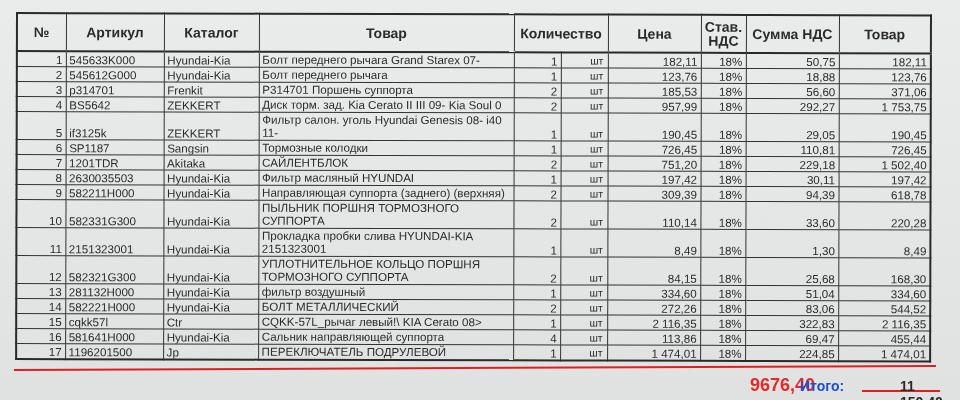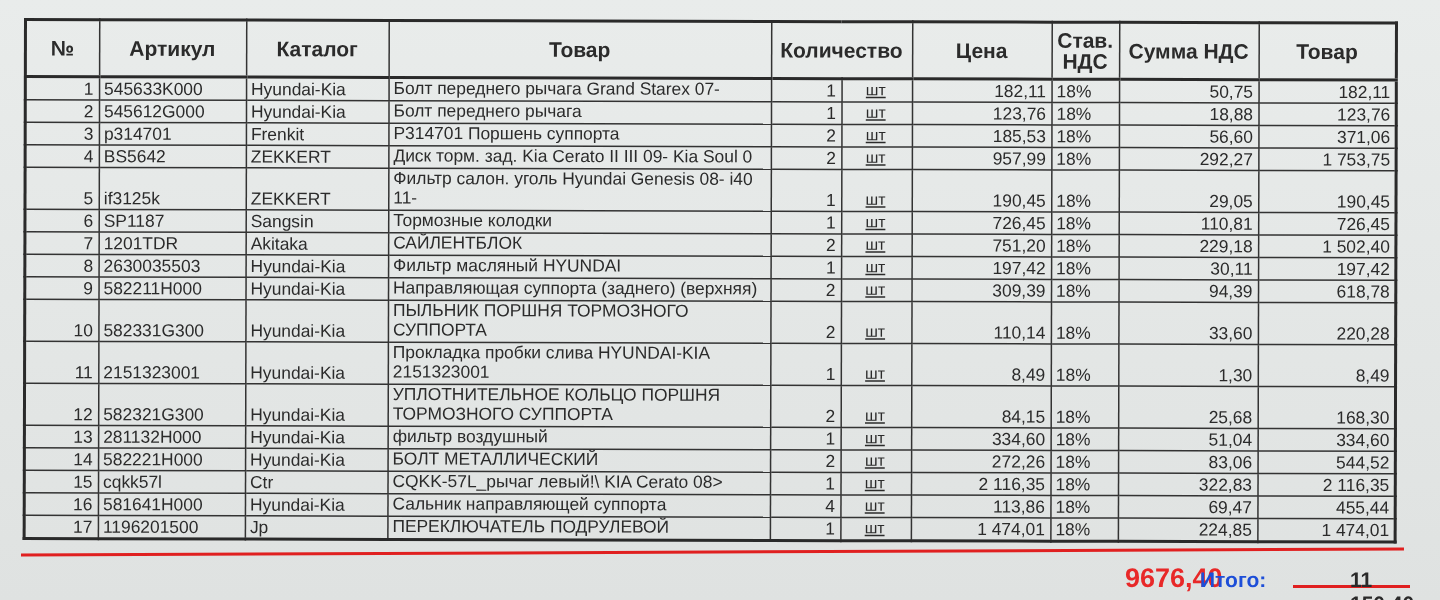--- a/index.html
+++ b/index.html
@@ -33,24 +33,24 @@
     font-weight: bold;
     font-size: 14px;
     height: 36px;
     text-align: center;
     border-bottom: 2px solid #2a2a2a;
     line-height: 16px;
   }
   th.small { font-size: 14px; line-height: 14px; }
   td { height: 14px; vertical-align: bottom; }
   td.num, td.r { text-align: right; }
-  td.c { text-align: left; }
+  td.c { text-align: right; }
   td.goods { white-space: normal; line-height: 13px; vertical-align: top; }
   tr.tall td { height: 27px; margin-top: 28px; }
-  td.unit { text-align: center; padding-right: 4px; font-size: 10.5px; text-decoration: underline; }
+  td.unit { text-align: right; padding-right: 4px; font-size: 10.5px; }
   .strike-line {
     position: absolute; height: 2px; background: #e02020;
   }
   .footer-new {
     position: absolute; left: 750px; top: 375px;
     color: #e82828; font-weight: bold; font-size: 18px;
   }
   .footer-label {
     position: absolute; left: 800px; top: 378px;
     font-weight: bold; font-size: 14px; color: #1d4ed8;

